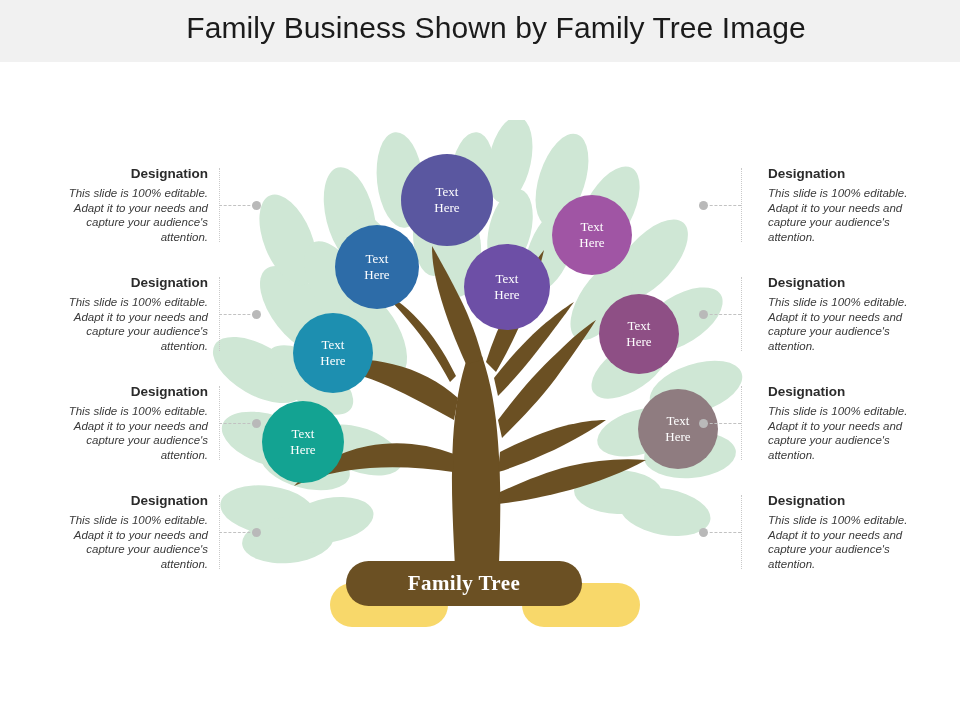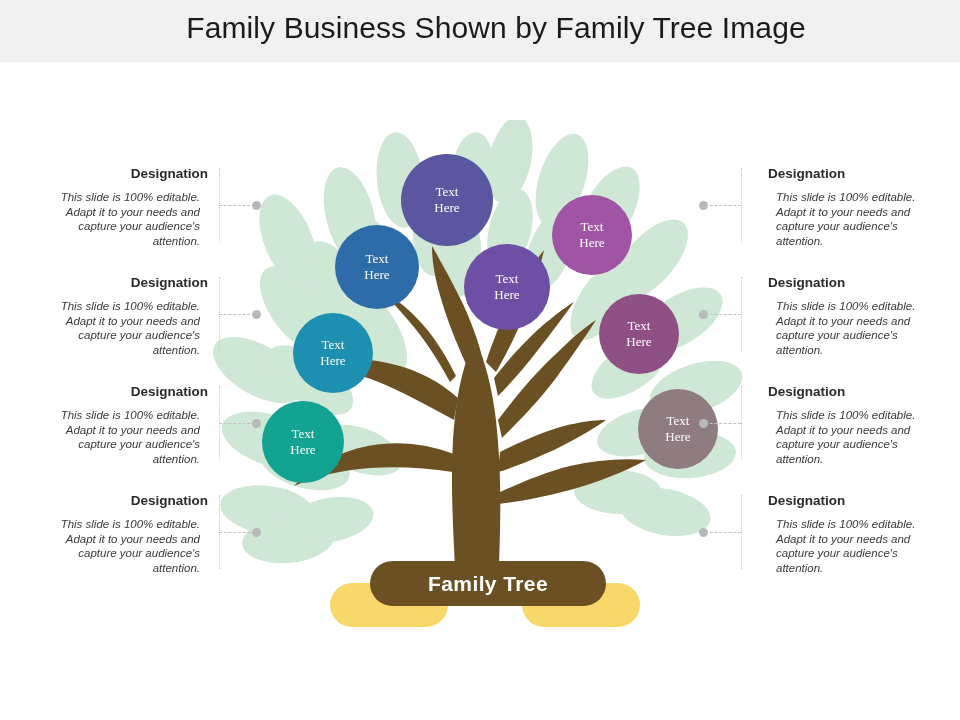--- a/index.html
+++ b/index.html
@@ -60,21 +60,21 @@
     color: #2b2b2b;
     line-height: 16px;
     margin: 0 0 4px 0;
   }
   .block-body {
     font-family: "Liberation Sans", sans-serif;
     font-size: 11.5px;
     font-style: italic;
     color: #3a3a3a;
     line-height: 14.6px;
-    margin: 8px;
+    margin: 0;
   }
 
   
   .block-tick {
     position: absolute;
     width: 0;
     border-left: 1px dotted #c9c9c9;
     height: 74px;
   }
   
@@ -215,21 +215,21 @@
                  C382,310 364,320 344,330 C322,340 302,348 288,352 Z"></path>
 
         <path d="M284,258 C298,240 314,222 332,206 C344,196 354,188 364,182
                  C354,196 342,212 328,230 C314,248 300,264 288,276 Z"></path>
       </g>
     </svg>
   </div>
 
   <div class="base-yellow-l" style="left:330px; top:583px; width:118px; height:44px;"></div>
   <div class="base-yellow-r" style="left:522px; top:583px; width:118px; height:44px;"></div>
-  <div class="base-banner" style="left:370px; top:561px; width:236px; height:45px;">
+  <div class="base-banner" style="left:346px; top:561px; width:236px; height:45px;font-family:Liberation Serif, serif;">
     <span>Family Tree</span>
   </div>
 
   <div id="nodes-layer">
       <div class="node" style="left: 401px; top: 154px; width: 92px; height: 92px; background: rgb(90, 87, 160);">
         <span>Text<br>Here</span>
       </div>
       <div class="node" style="left: 335px; top: 225px; width: 84px; height: 84px; background: rgb(45, 108, 168);">
         <span>Text<br>Here</span>
       </div>

